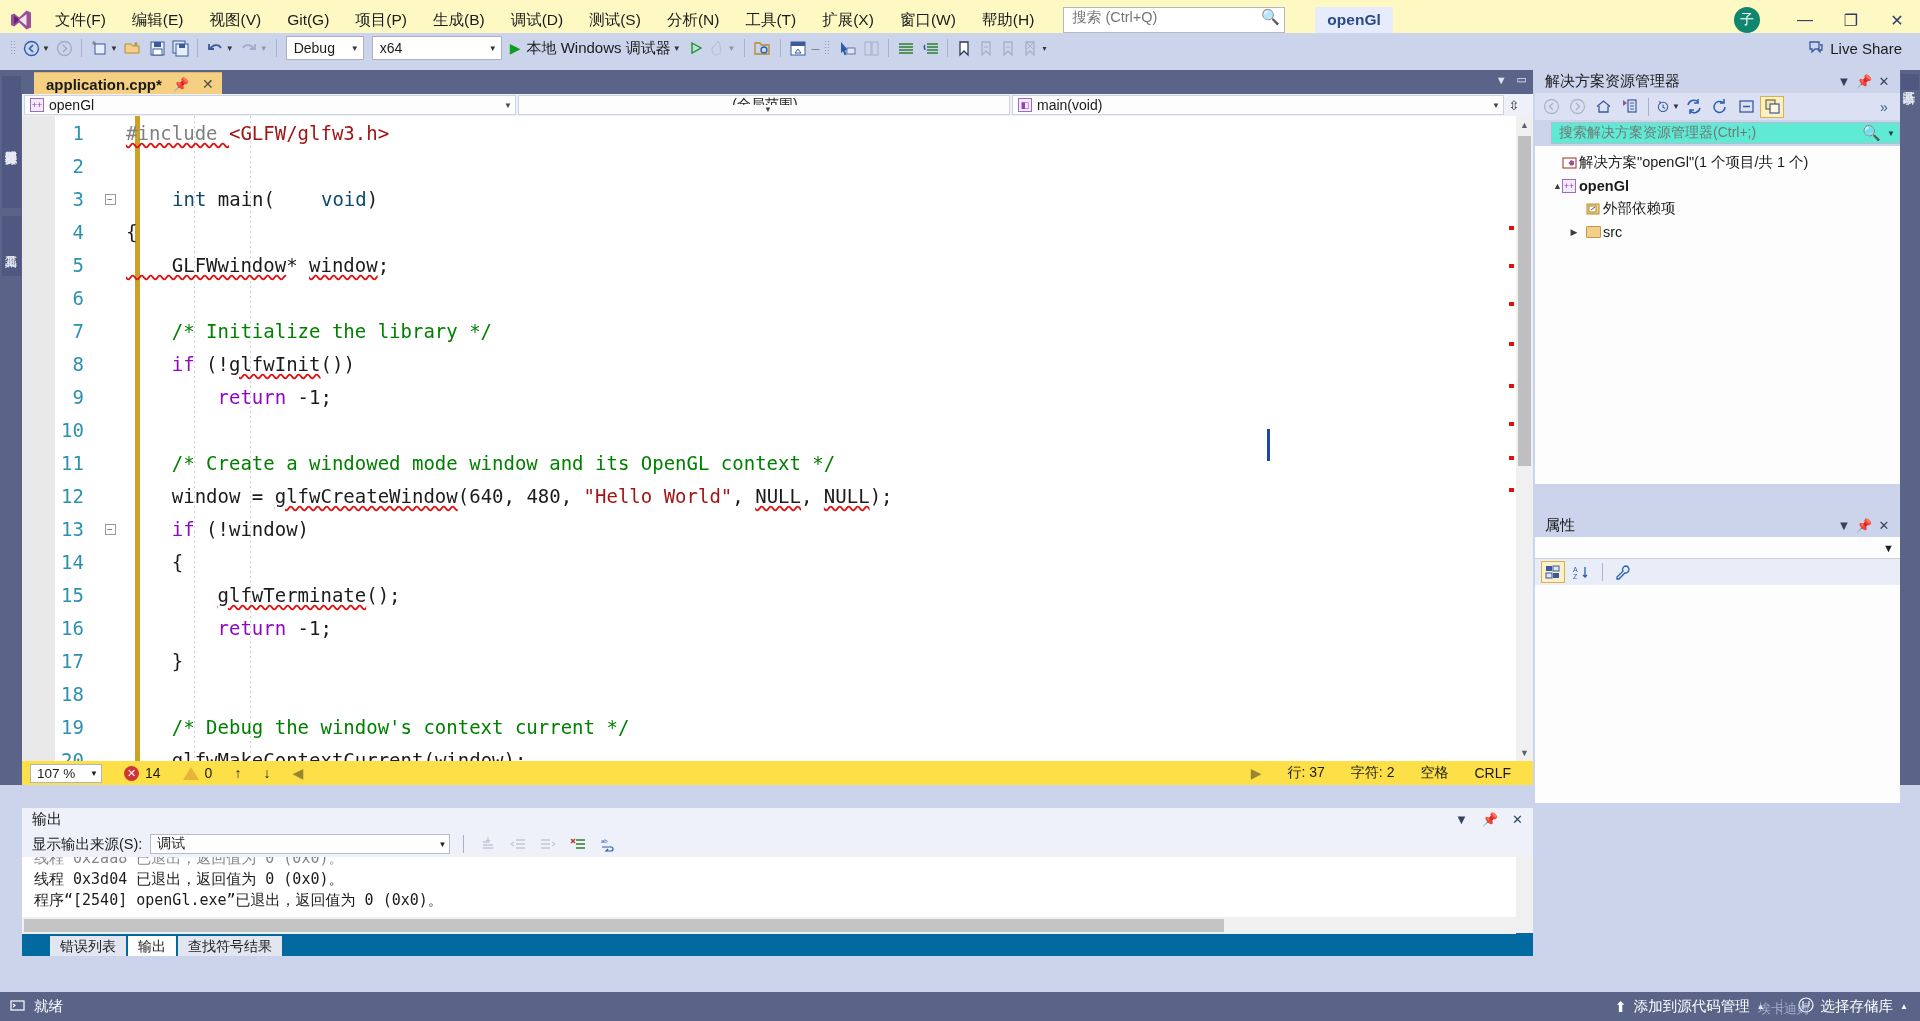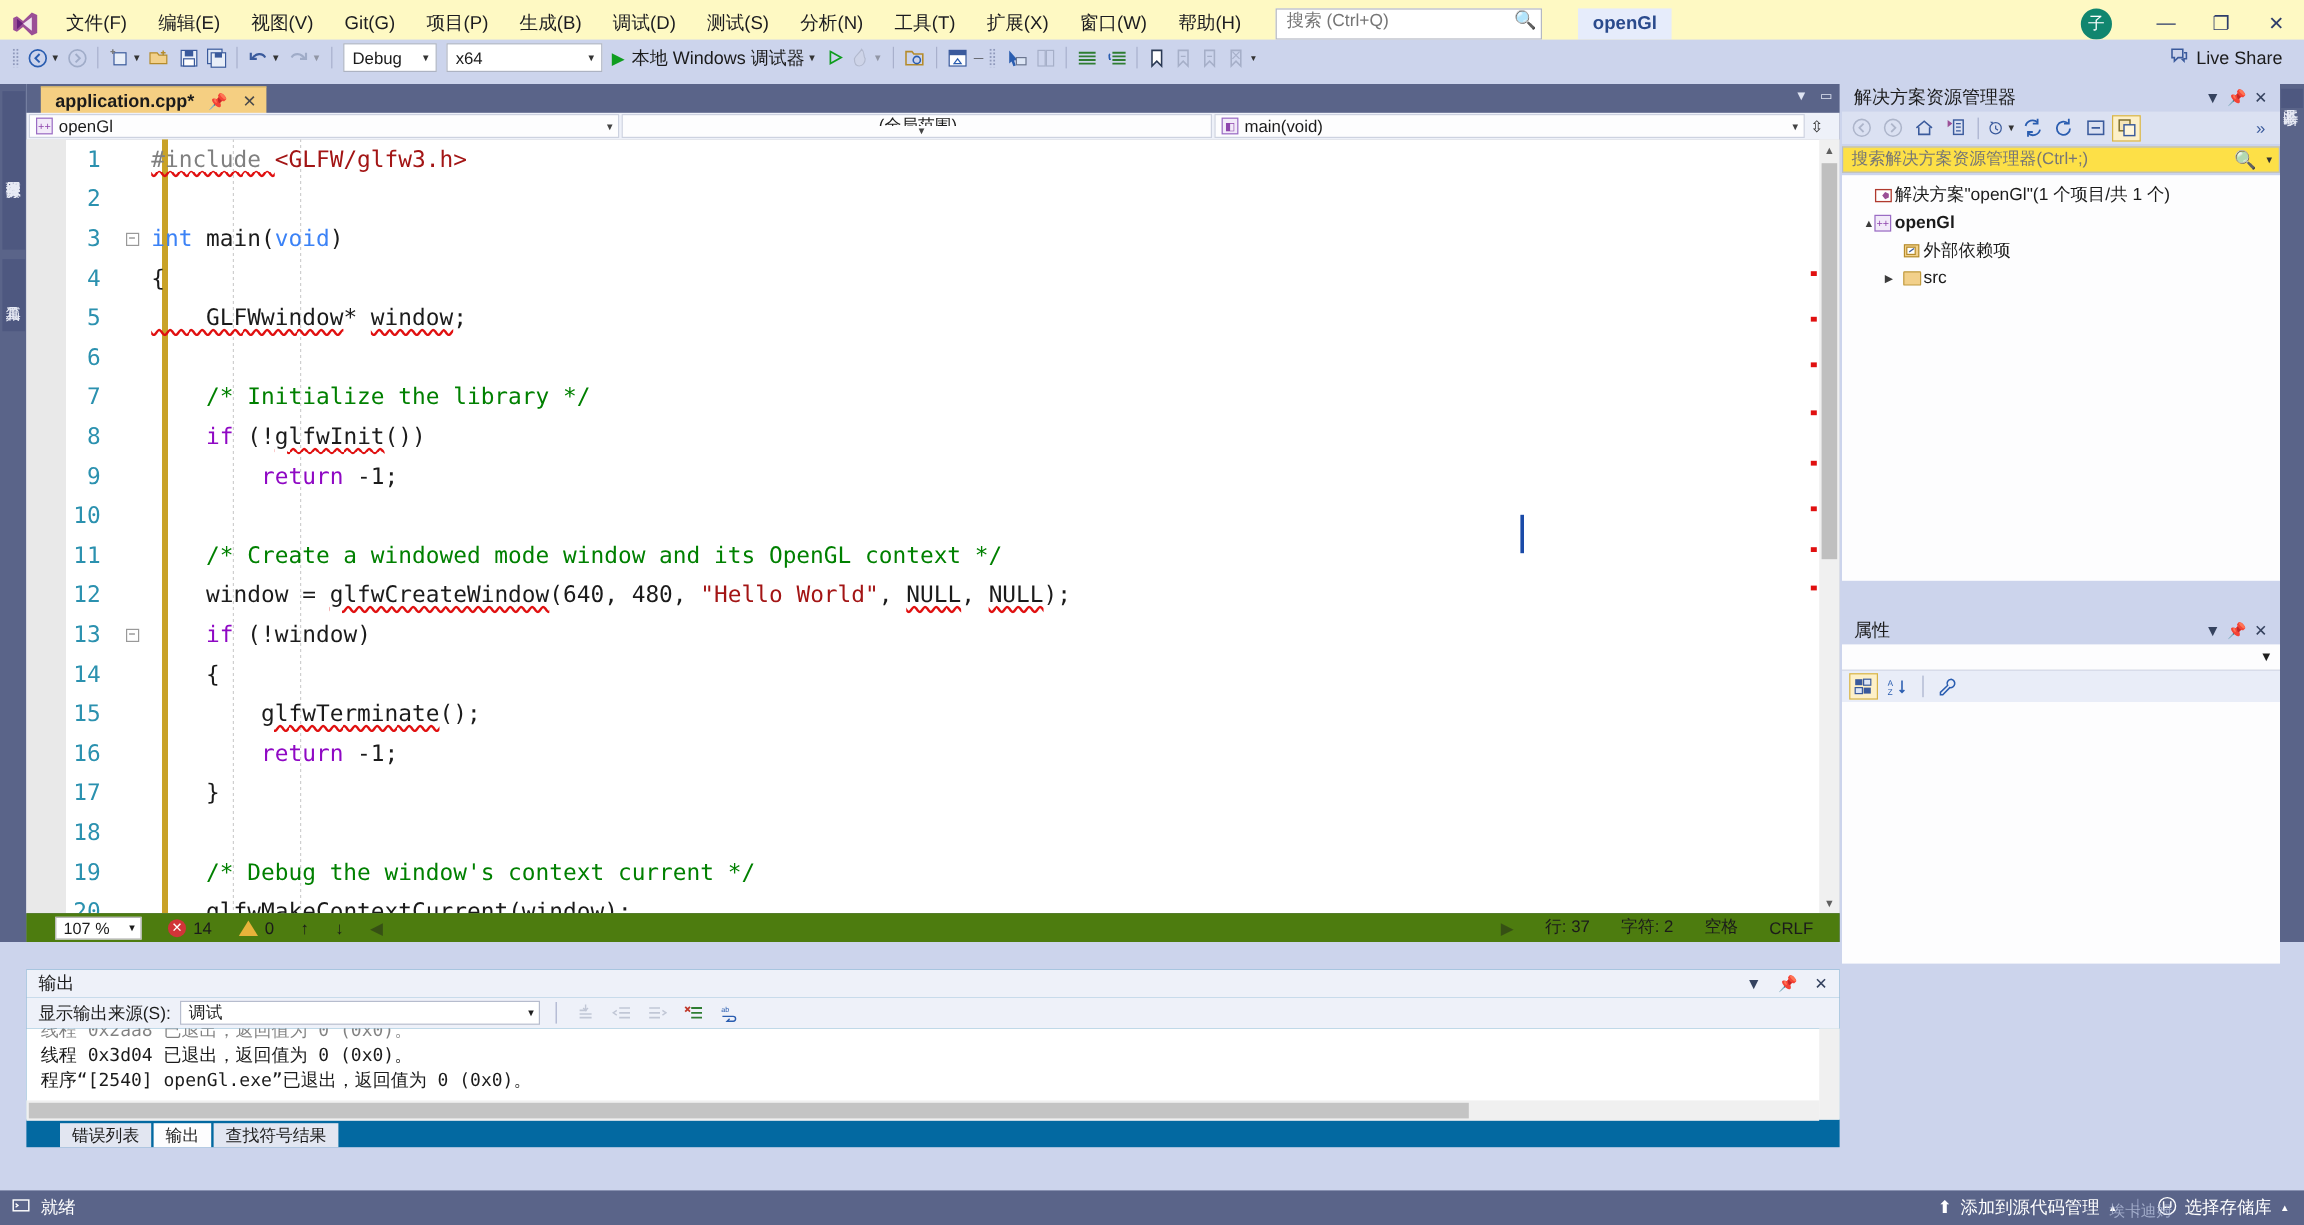--- a/index.html
+++ b/index.html
@@ -139,41 +139,41 @@
   }
   .fold { width: 16px; flex: none; text-align: center; color: #7c7c7c; font-size: 11px;
           font-family: "Liberation Sans", sans-serif; }
   .fold .bx { display: inline-block; width: 11px; height: 11px; border: 1px solid #999;
               line-height: 9px; font-size: 10px; color: #555; background: #fff; }
   .codetxt { padding-left: 8px; }
   .changebar { position: absolute; left: 113px; top: 0; width: 5px; height: 645px; background: #c9a227; }
   .indentline { position: absolute; width: 1px; height: 645px; top: 0;
                 background: repeating-linear-gradient(to bottom,#cfcfcf 0 2px,transparent 2px 5px); }
 
-  .k  { color: #3b82f6; }    
+  .k  { color: #0c4a6e; margin-left: 46px; }    
   .kp { color: #8f08c4; }    
   .s  { color: #a31515; }    
   .c  { color: #008000; }    
   .pp { color: #808080; }    
   .t  { color: #1b1b1b; }
   .sq { text-decoration: #e01010 wavy underline; text-underline-offset: 3px; }
 
   
   .vscroll { position: absolute; right: 0; top: 0; width: 17px; height: 645px; background: #f0f0f0; }
   .vscroll .up, .vscroll .dn { position: absolute; left: 0; width: 17px; height: 17px;
     display: flex; align-items: center; justify-content: center; color: #606060; font-size: 9px; }
   .vscroll .up { top: 0; } .vscroll .dn { bottom: 0; }
   .vscroll .thumb { position: absolute; left: 2px; top: 20px; width: 13px; height: 330px; background: #bfbfbf; }
   .mark { position: absolute; right: 19px; width: 5px; height: 4px; background: #e01010; }
   .caretline { position: absolute; left: 1245px; width: 3px; background: #1a4aa8; }
 
   
   .ed-status {
     position: absolute; left: 22px; top: 761px; width: 1511px; height: 24px;
-    background: #4d7c0f; display: flex; align-items: center; font-size: 14px; color: #1b1b1b; padding-left: 16px;
+    background: #fde047; display: flex; align-items: center; font-size: 14px; color: #1b1b1b;
   }
   .zoom-combo {
     margin-left: 8px; width: 72px; height: 19px; background: #fff; border: 1px solid #b5b5b5;
     display: flex; align-items: center; padding: 0 3px 0 6px; font-size: 13.5px;
   }
   .zoom-combo .z { flex: 1; } .zoom-combo .zc { font-size: 8px; }
   .st-item { display: flex; align-items: center; gap: 6px; margin-left: 22px; }
   .err-dot { width: 15px; height: 15px; border-radius: 50%; background: #d13438; color: #fff;
              font-size: 11px; display: flex; align-items: center; justify-content: center; }
   .warn-tri { width: 0; height: 0; border-left: 8px solid transparent; border-right: 8px solid transparent;
@@ -207,21 +207,21 @@
   .panel-header { height: 23px; display: flex; align-items: center; padding: 0 6px 0 10px;
                   font-size: 15px; color: #1b1b1b; }
   .panel-header .ph-title { flex: 1; white-space: nowrap; }
   .ph-btn { width: 20px; height: 20px; display: flex; align-items: center; justify-content: center;
             color: #35425e; font-size: 13px; }
   .se-toolbar { height: 27px; background: #dbe1f2; display: flex; align-items: center; padding: 0 4px; gap: 2px; }
   .se-ic { width: 24px; height: 22px; display: flex; align-items: center; justify-content: center;
            color: #3a5a9c; font-size: 14px; }
   .se-ic.dim { opacity: .4; }
   .se-ic.sel { background: #fdf0c8; border: 1px solid #d6b348; }
-  .se-search { height: 22px; background: #fde047; border: 1px solid #b6bccd; margin: 2px 0 2px 0;
+  .se-search { height: 22px; background: #5eead4; border: 1px solid #b6bccd; margin: 2px 0 2px 16px;
                display: flex; align-items: center; padding: 0 4px 0 7px; }
   .se-search .sp { flex: 1; color: #767676; font-size: 14px; }
   .se-tree { background: #fdfdfe; height: 338px; padding-top: 5px; font-size: 14.5px; color: #1b1b1b; }
   .tr-row { display: flex; align-items: center; height: 23px; padding-left: 6px; }
   .tr-ind { width: 18px; flex: none; text-align: center; color: #3c3c3c; font-size: 9px; }
   .tr-ico { width: 20px; flex: none; display: flex; align-items: center; justify-content: center; }
   .tr-lbl { white-space: nowrap; }
   .tr-lbl.b { font-weight: bold; }
   .folder-ic { width: 15px; height: 12px; background: #f2d08a; border: 1px solid #c09a3e; border-radius: 1px; }
 

